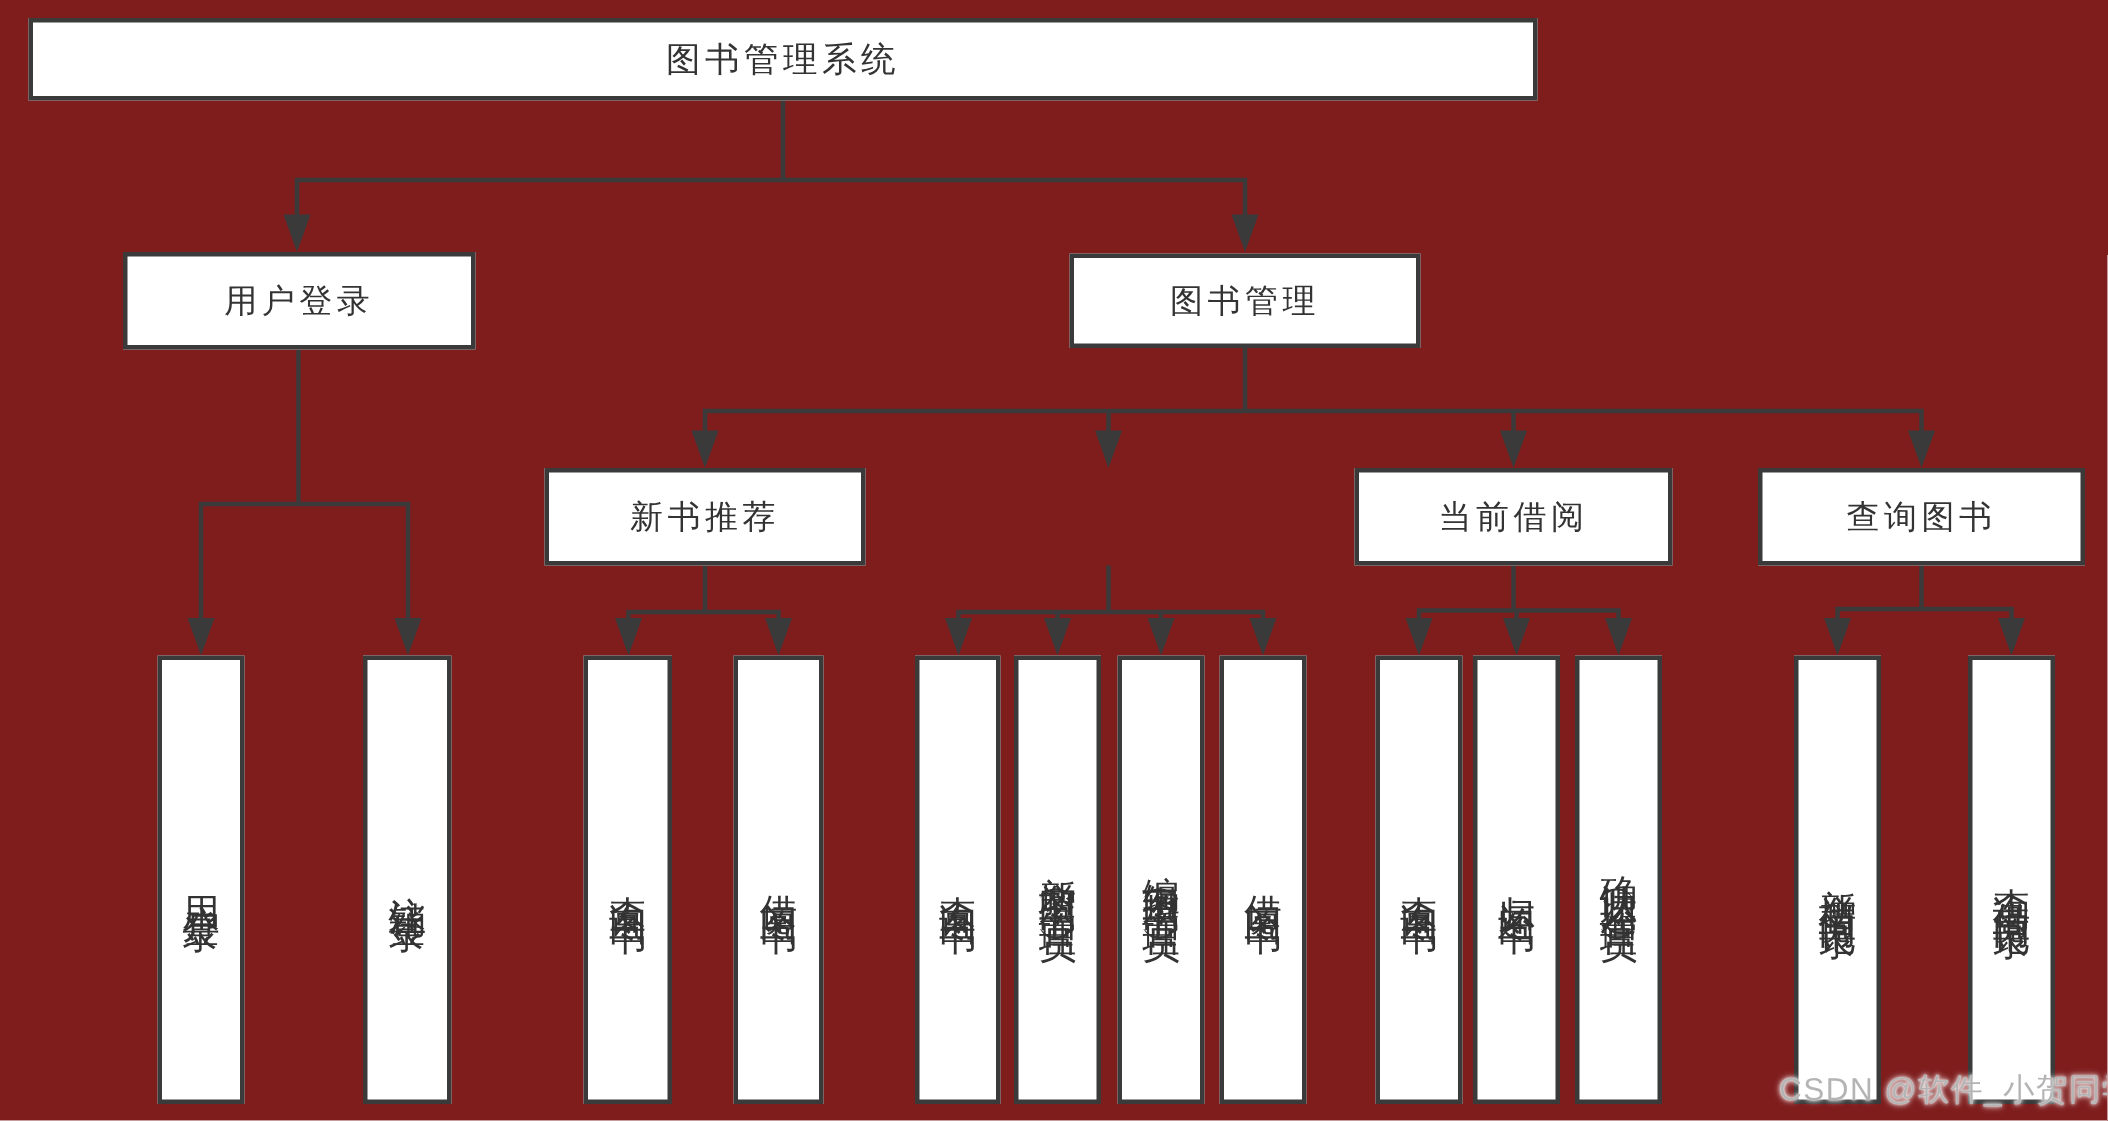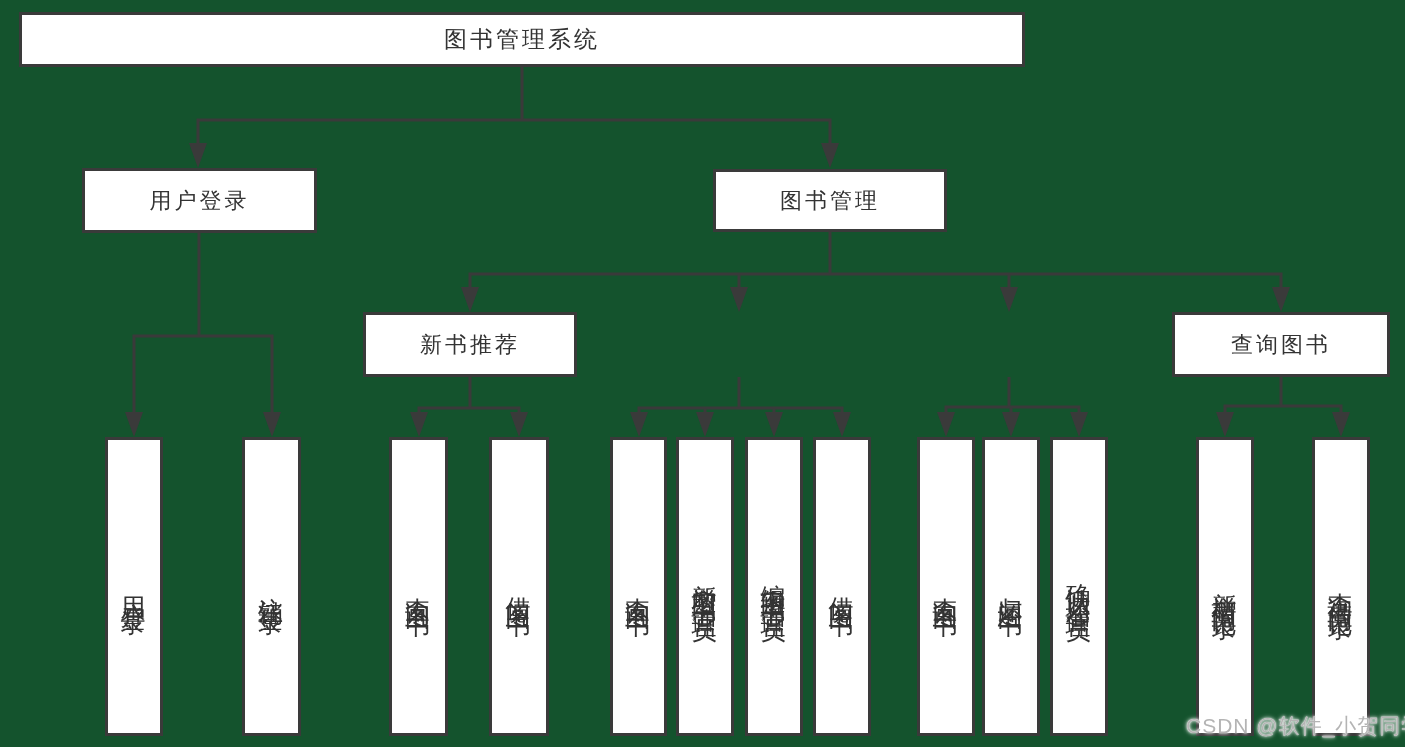--- a/index.html
+++ b/index.html
@@ -5,21 +5,21 @@
   html, body {
     margin: 0;
     padding: 0;
     background: #ffffff;
     font-family: "Liberation Sans", sans-serif;
   }
   .stage {
     position: relative;
     width: 1405px;
     height: 747px;
-    background: #14532d;
+    background: #7f1d1d;
     overflow: hidden;
   }
   .wires {
     position: absolute;
     left: 0;
     top: 0;
     z-index: 0;
   }
   .box {
     position: absolute;
@@ -107,20 +107,23 @@
   <div class="box h" style="left:82px; top:168px; width:235px; height:65px;">
     <span class="lbl">用户登录</span>
   </div>
   <div class="box h" style="left:713px; top:169px; width:234px; height:63px;">
     <span class="lbl">图书管理</span>
   </div>
 
   <div class="box h" style="left:363px; top:312px; width:214px; height:65px;">
     <span class="lbl">新书推荐</span>
   </div>
+  <div class="box h" style="left:903px; top:312px; width:212px; height:65px;">
+    <span class="lbl">当前借阅</span>
+  </div>
   <div class="box h" style="left:1172px; top:312px; width:218px; height:65px;">
     <span class="lbl">查询图书</span>
   </div>
 
   <div class="box v" style="left:105px; top:437px; width:58px; height:299px;">
     <span class="lbl">用户登录</span>
   </div>
   <div class="box v" style="left:242px; top:437px; width:59px; height:299px;">
     <span class="lbl">注销登录</span>
   </div>

